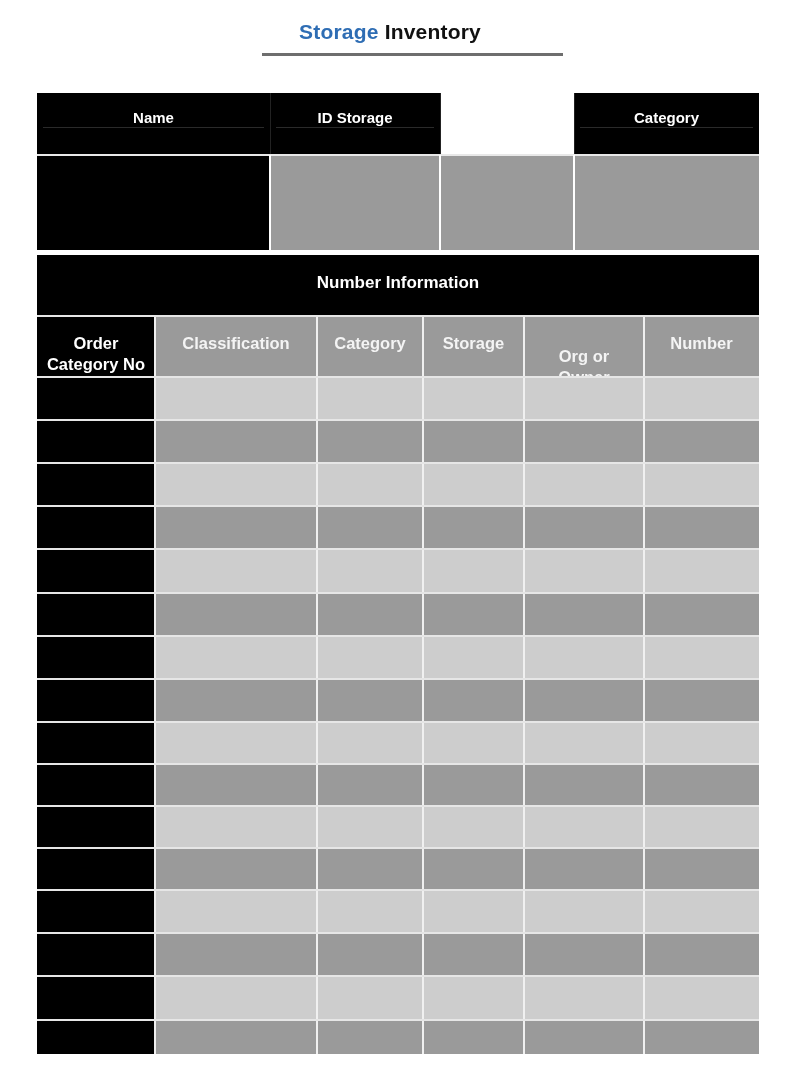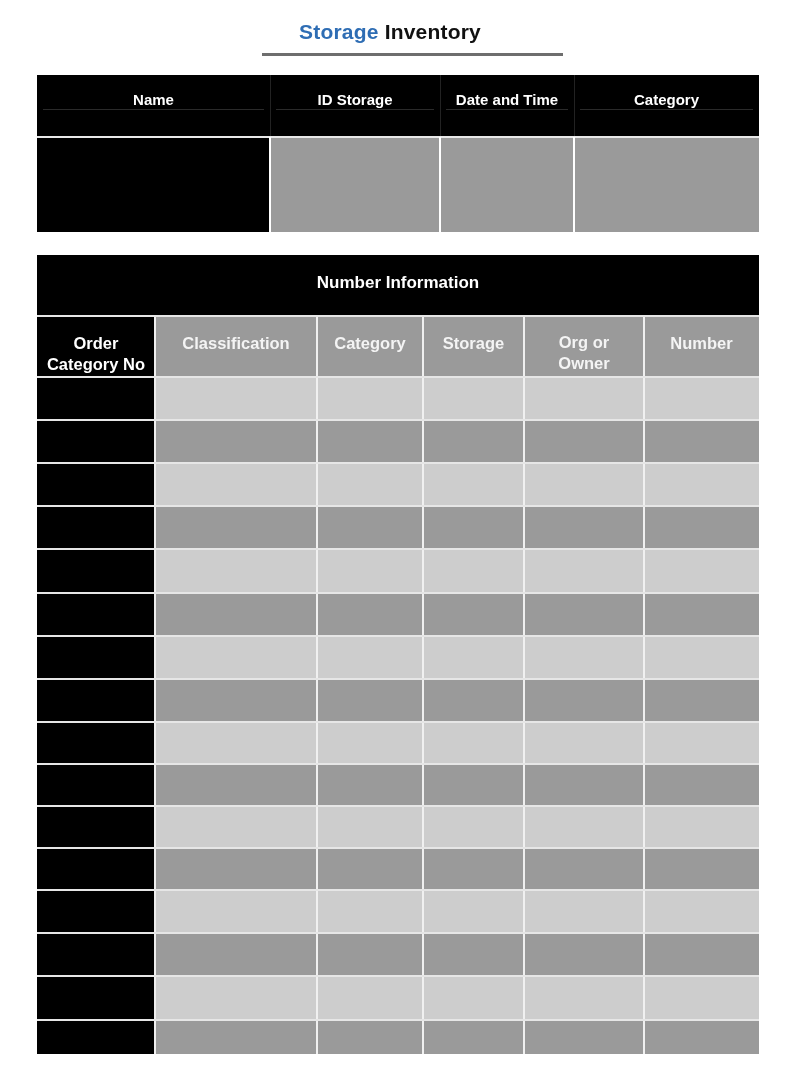--- a/index.html
+++ b/index.html
@@ -7,21 +7,21 @@
            font-family: "Liberation Sans", "DejaVu Sans", sans-serif; }
 
     .title { position: absolute; left: 0; width: 780px; top: 20px; text-align: center;
              font-weight: bold; font-size: 21px; letter-spacing: 0.2px; }
     .title .accent { color: #2e6db4; }
     .title .rest { color: #111111; }
     .title-rule { position: absolute; left: 262px; width: 301px; top: 53px; height: 3px;
                   background: #6e6e6e; }
 
     
-    .info { position: absolute; left: 37px; top: 75px; width: 722px; height: 157px; }
+    .info { position: absolute; left: 37px; top: 93px; width: 722px; height: 157px; }
     .info .hdr { position: absolute; top: 0; height: 62px; background: #000; }
     .info .hdr .lbl { position: absolute; left: 6px; right: 6px; top: 12px; height: 22px;
                       border-bottom: 1px solid #2a2a2a; color: #fff; font-weight: bold;
                       font-size: 15px; text-align: center; line-height: 26px; }
     .info .cell { position: absolute; top: 62px; height: 95px; }
     .info .sep { position: absolute; top: 0; width: 1px; height: 62px; background: #222; }
     .info .vsep { position: absolute; top: 62px; width: 2px; height: 95px; background: #ffffff; }
     .info .hline { position: absolute; left: 0; width: 722px; top: 61px; height: 2px; background: #e8e8e8; }
 
     
@@ -50,23 +50,20 @@
 </div>
 <div class="title-rule"></div>
 
 <div class="info">
   <div class="hdr" style="left:0;width:233px;">
     <div class="lbl">Name</div>
   </div>
   <div class="hdr" style="left:233px;width:170px;">
     <div class="lbl">ID Storage</div>
   </div>
-  <div class="hdr" style="left:403px;width:134px;">
-    <div class="lbl">Date and Time</div>
-  </div>
   <div class="hdr" style="left:537px;width:185px;">
     <div class="lbl">Category</div>
   </div>
   <div class="sep" style="left:233px;"></div>
   <div class="sep" style="left:403px;"></div>
   <div class="sep" style="left:537px;"></div>
 
   <div class="cell" style="left:0;width:233px;background:#000;"></div>
   <div class="cell" style="left:233px;width:170px;background:#9a9a9a;"></div>
   <div class="cell" style="left:403px;width:134px;background:#9a9a9a;"></div>
@@ -86,21 +83,21 @@
       </div>
       <div class="colhdr grey" style="left: 118px; width: 162px;">
         <div>Classification</div>
       </div>
       <div class="colhdr grey" style="left: 280px; width: 106px;">
         <div>Category</div>
       </div>
       <div class="colhdr grey" style="left: 386px; width: 101px;">
         <div>Storage</div>
       </div>
-      <div class="colhdr grey" style="left: 487px; width: 120px; padding-top: 16px;">
+      <div class="colhdr grey" style="left: 487px; width: 120px; padding-top: 30px;">
         <div>Org or</div>
         <div>Owner</div>
       </div>
       <div class="colhdr grey" style="left: 607px; width: 115px;">
         <div>Number</div>
       </div>
     </div>
   <div id="rows">
       <div class="row" style="top: 122px; height: 43px;">
         <div class="c first" style="left: 0px; width: 118px;"></div>

